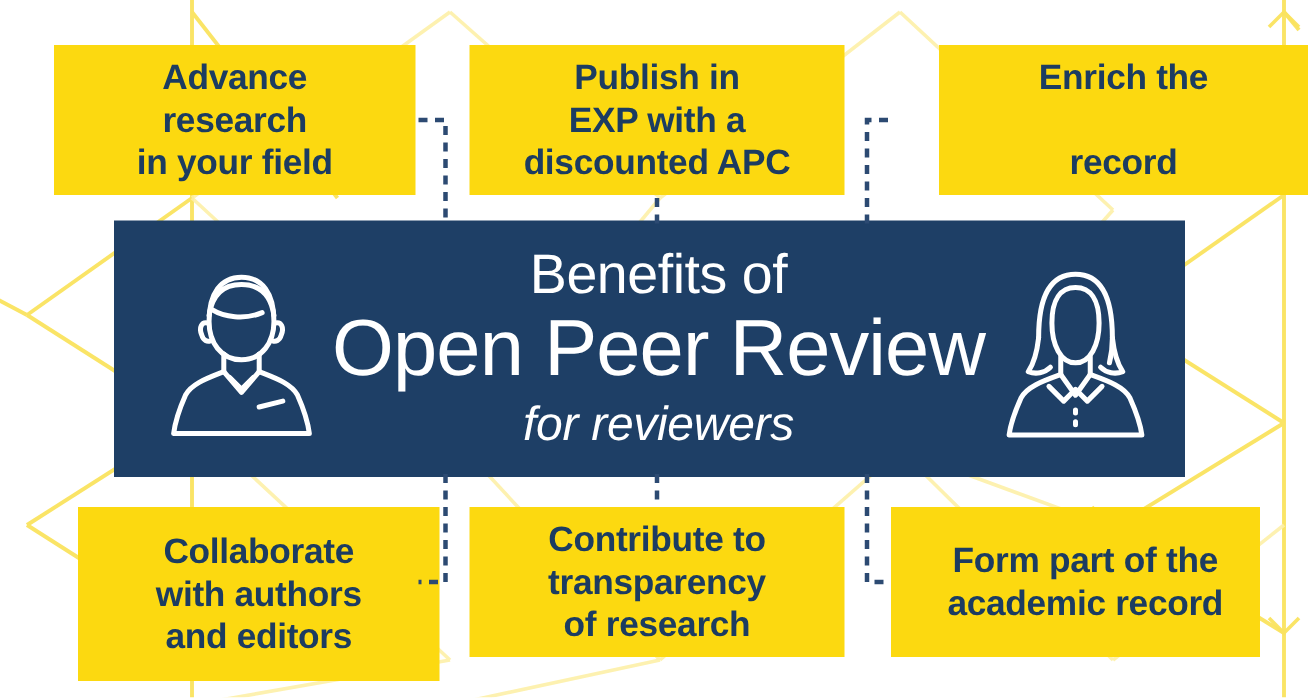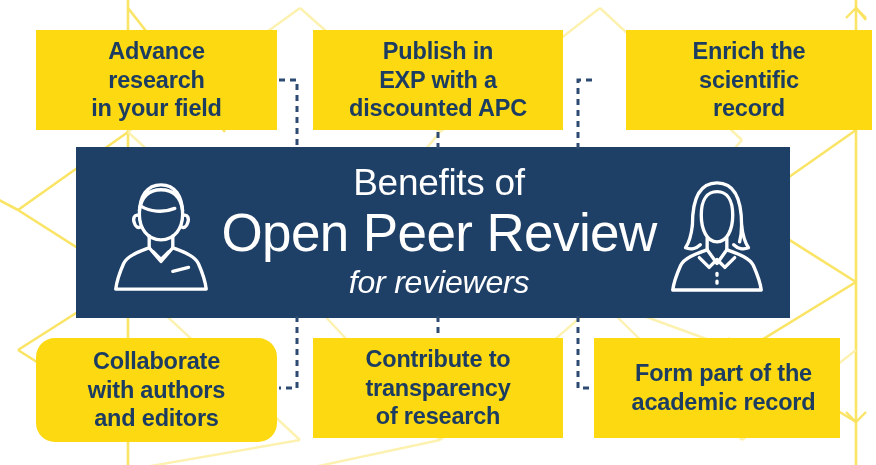--- a/index.html
+++ b/index.html
@@ -49,21 +49,21 @@
     left: 36px;  top: 30px;  width: 241px; height: 100px;
   }
   #box-publish-exp {
     left: 313px; top: 30px;  width: 250px; height: 100px;
   }
   #box-enrich-record {
     left: 626px; top: 30px;  width: 246px; height: 100px;
   }
   
   #box-collaborate {
-    left: 36px;  top: 338px; width: 241px; height: 104px; border-radius: 19px;
+    left: 52px;  top: 338px; width: 241px; height: 116px;
   }
   #box-contribute {
     left: 313px; top: 338px; width: 250px; height: 100px;
   }
   #box-form-part {
     left: 594px; top: 338px; width: 246px; height: 100px; padding-left: 19px;
   }
 
   #center-panel {
     position: absolute;
@@ -192,21 +192,21 @@
     <span>
       <span>Publish in</span><br>
       <span>EXP with a</span><br>
       <span>discounted APC</span>
     </span>
   </div>
 
   <div class="benefit-box" id="box-enrich-record">
     <span>
       <span>Enrich the</span><br>
-      <span>scientific</span><br>
+      <br>
       <span>record</span>
     </span>
   </div>
 
   <div id="center-panel">
 
     <svg class="person-icon" viewBox="0 0 120 126" xmlns="http://www.w3.org/2000/svg">
       <g fill="none" stroke="#ffffff" stroke-width="3.4" stroke-linecap="round" stroke-linejoin="round">
         <path d="M38 44 C38 25 46 14 60 14 C74 14 82 25 82 44 C82 58 74 70 60 70 C46 70 38 58 38 44 Z"></path>
         <path d="M38 40 C40 26 47 19 60 19 C73 19 80 26 82 40"></path>

